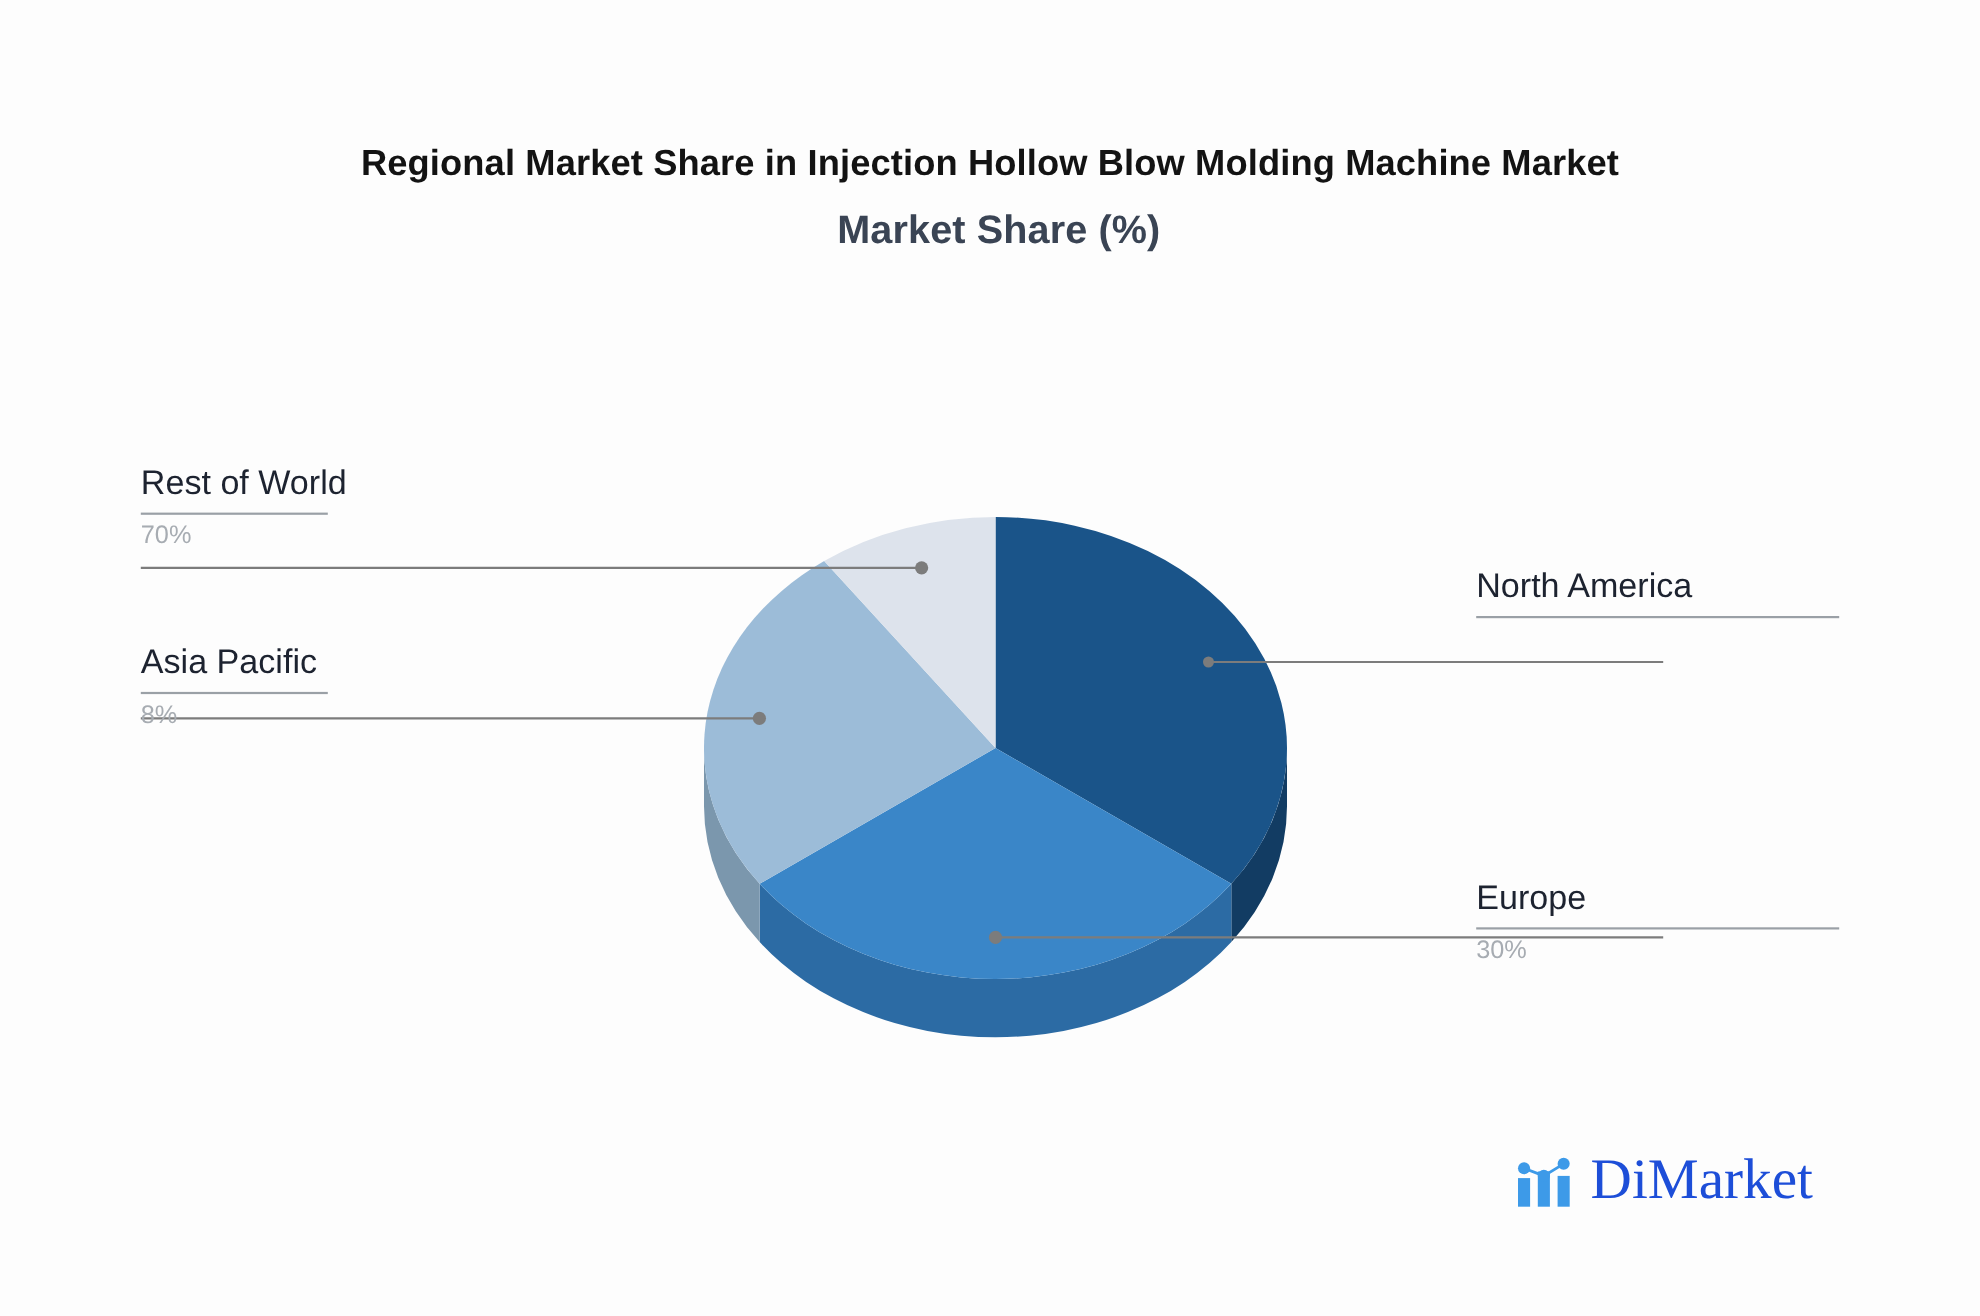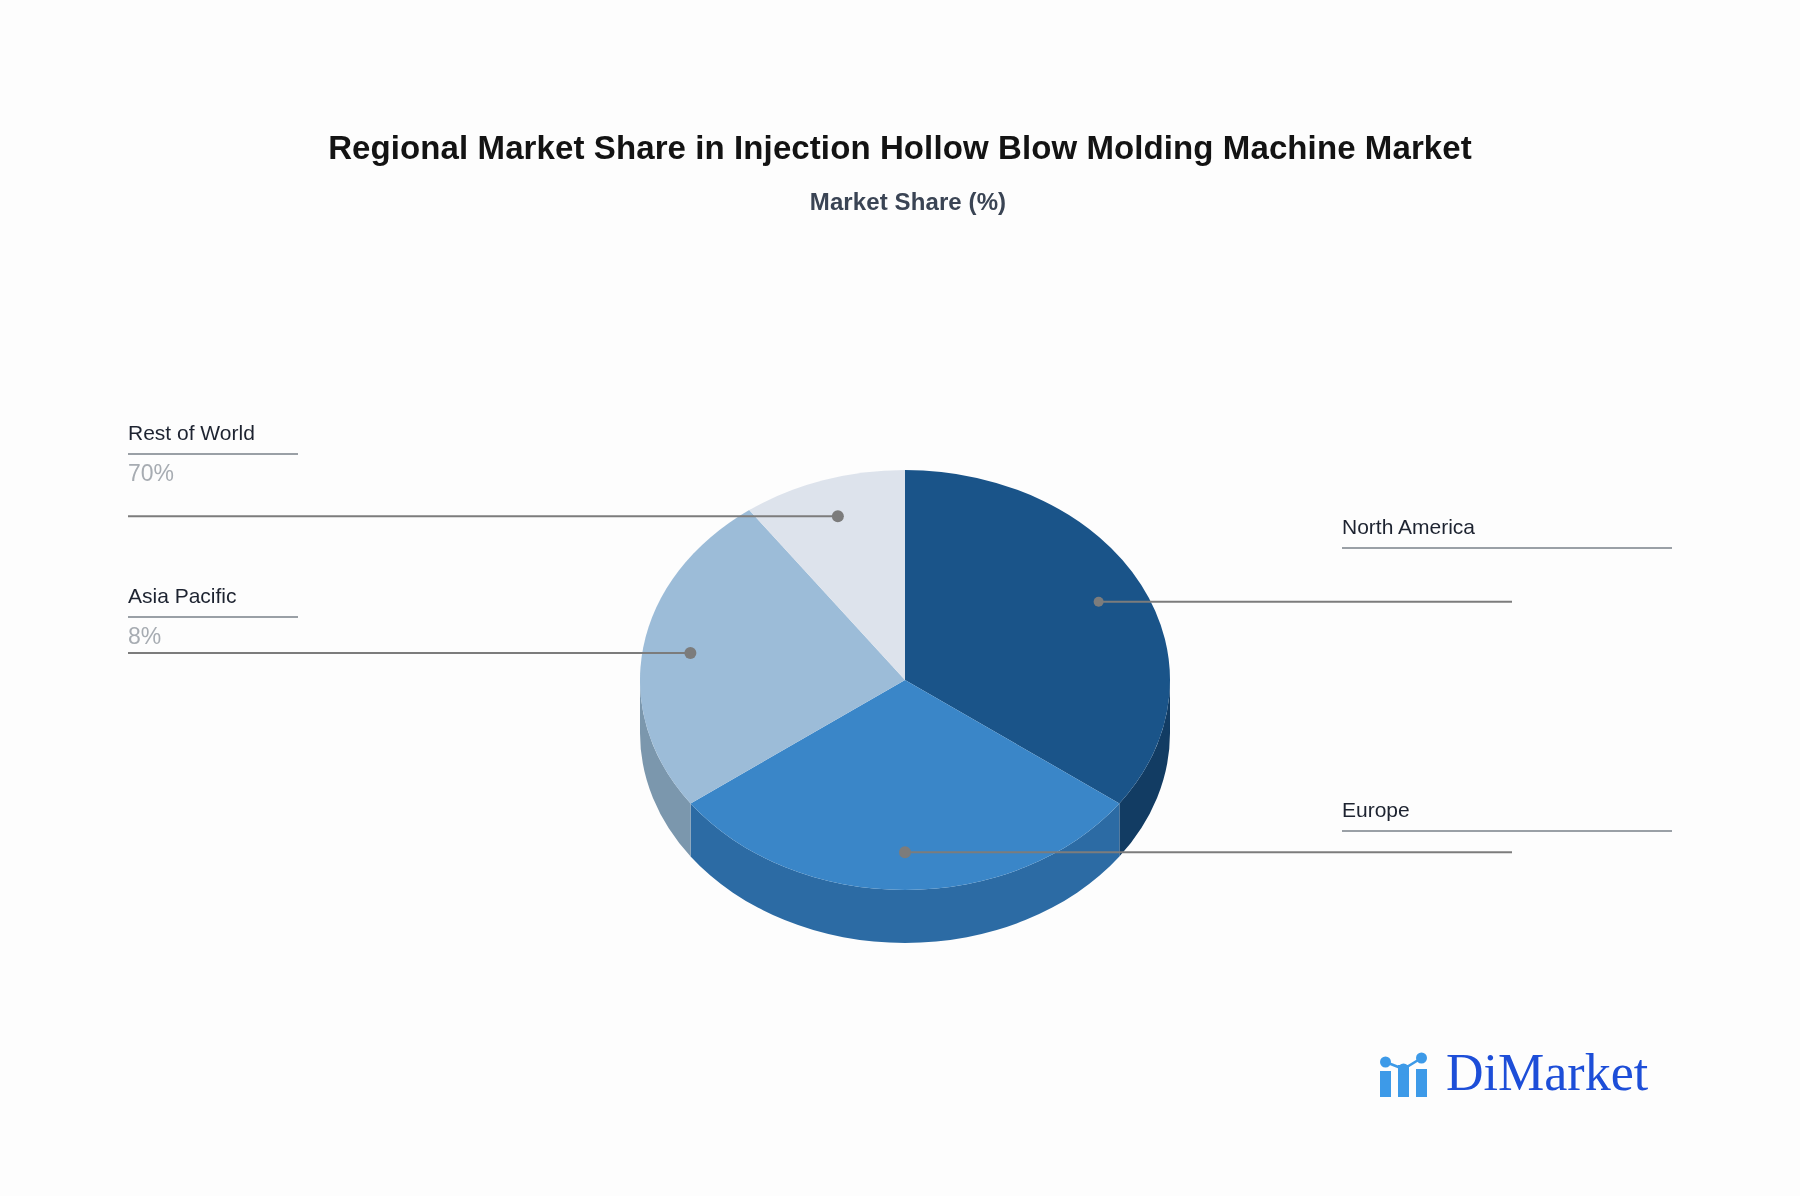--- a/index.html
+++ b/index.html
@@ -33,41 +33,41 @@
   }
   .chart-title {
     font-size: 33px;
     font-weight: bold;
     color: #131313;
     letter-spacing: 0.1px;
     line-height: 1.2;
   }
   .chart-subtitle {
     margin-top: 20px;
-    font-size: 24px;
+    font-size: 36px;
     font-weight: bold;
     color: #3a4454;
     letter-spacing: 0.1px;
     padding-left: 16px;
   }
 
   
   #pie-svg {
     position: absolute;
     left: 0;
     top: 0;
   }
 
   
   .callout {
     position: absolute;
     font-family: "Liberation Sans", sans-serif;
   }
   .callout .cl-name {
-    font-size: 21px;
+    font-size: 31px;
     color: #1d2330;
     white-space: nowrap;
     line-height: 1.25;
   }
   .callout .cl-rule {
     height: 2px;
     background: #9aa0a6;
     margin: 7px 0 4px 0;
   }
   .callout .cl-value {
@@ -156,20 +156,21 @@
   </div>
 
   <div class="callout right" style="left:1342px; top:514px; width:330px;">
     <div class="cl-name">North America</div>
     <div class="cl-rule"></div>
   </div>
 
   <div class="callout right" style="left:1342px; top:797px; width:330px;">
     <div class="cl-name">Europe</div>
     <div class="cl-rule"></div>
+    <div class="cl-value">30%</div>
   </div>
 
   <div id="logo">
     <svg class="logo-mark" width="56" height="56" viewBox="0 0 56 56">
 
       <rect x="4" y="26" width="11" height="26" fill="#3d9ae8"></rect>
       <rect x="22" y="20" width="11" height="32" fill="#3d9ae8"></rect>
       <rect x="40" y="24" width="11" height="28" fill="#3d9ae8"></rect>
 
       <polyline points="9.5,17 27.5,24 45.5,13" fill="none" stroke="#3d9ae8" stroke-width="2.5"></polyline>

